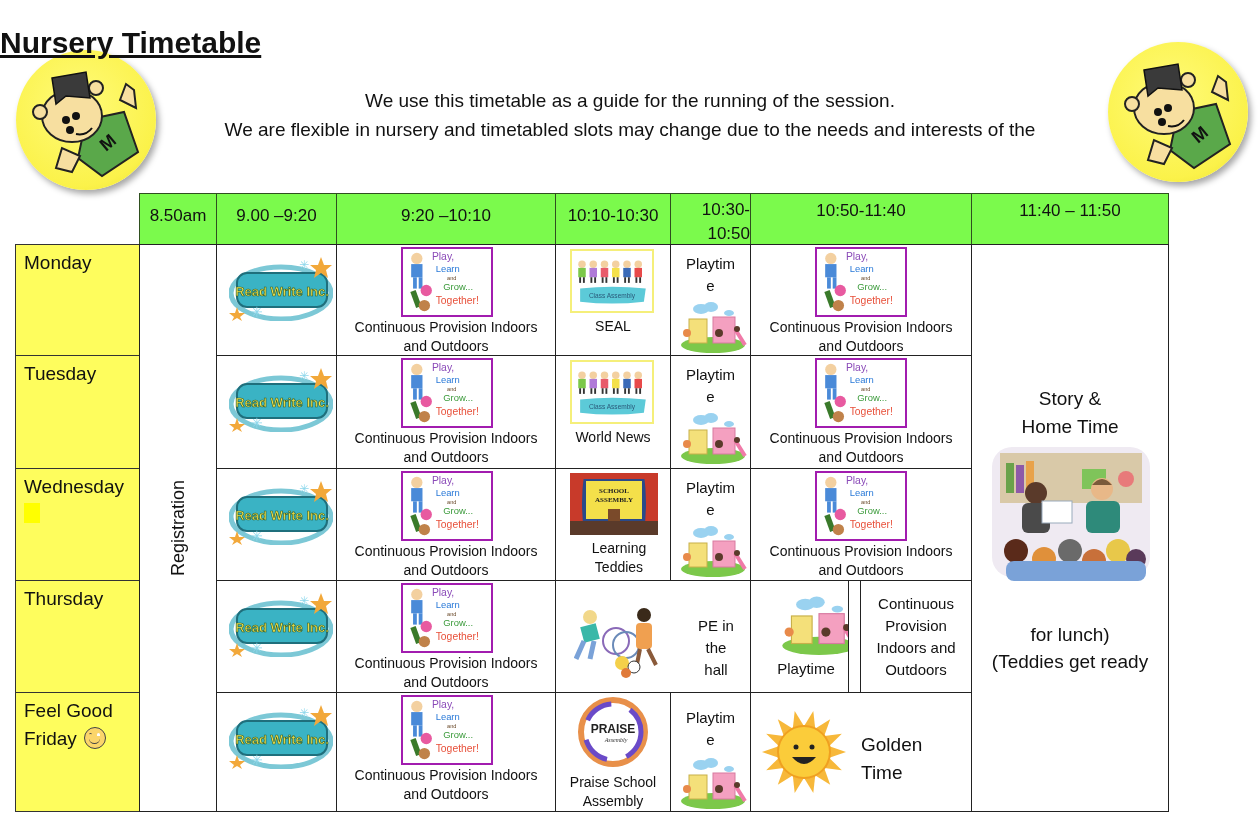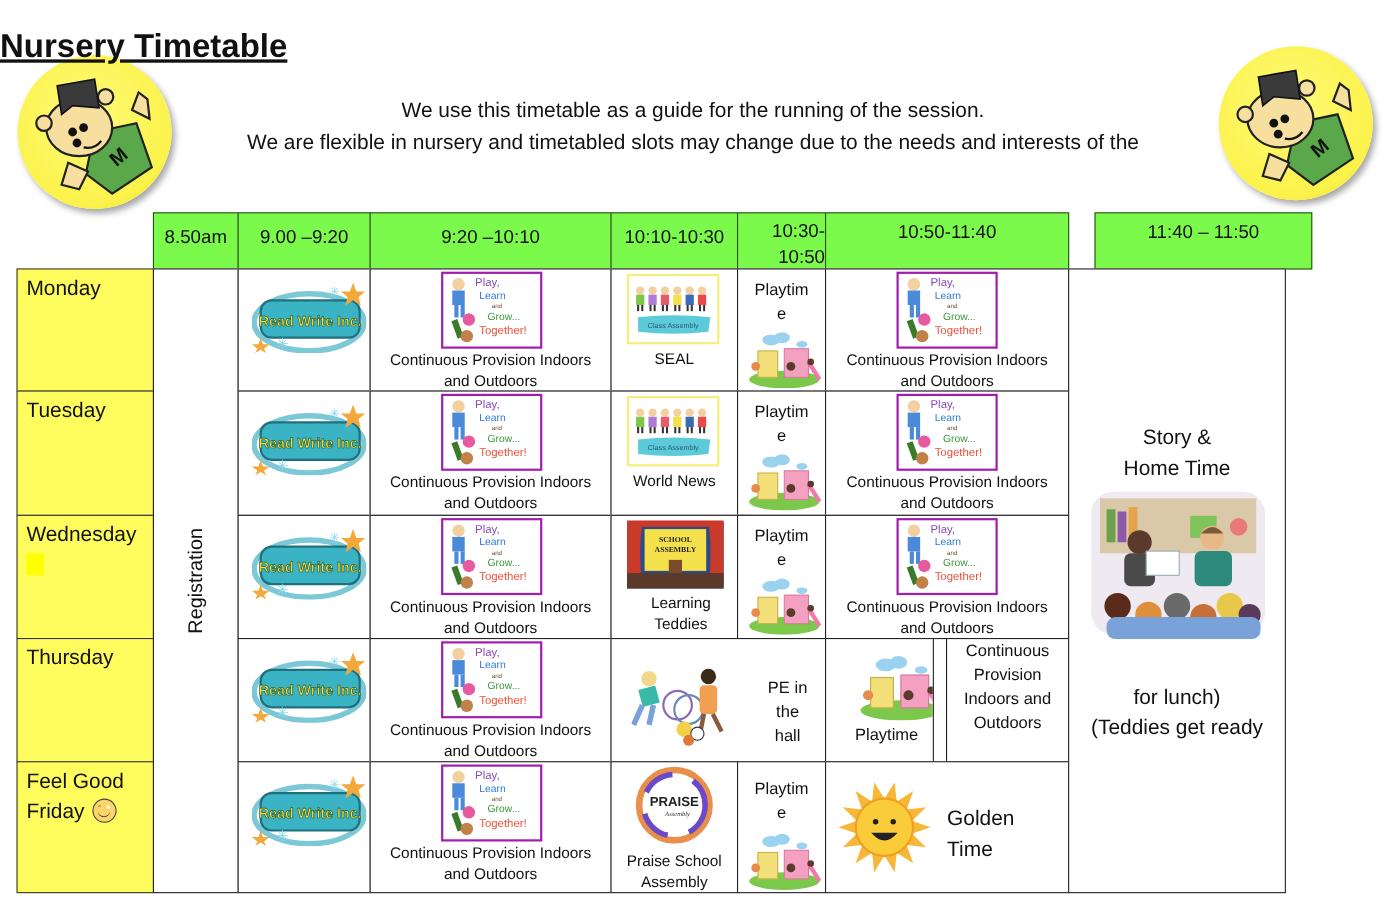--- a/index.html
+++ b/index.html
@@ -98,21 +98,21 @@
 <div class="cell hdr" style="left:555px;top:193px;width:116px;height:52px;">
     <span>10:10-10:30</span>
   </div>
 <div class="cell hdr top" style="left:670px;top:193px;width:81px;height:52px;flex-direction:column;align-items:flex-end;">
   <span>10:30-</span>
   <span>10:50</span>
 </div>
 <div class="cell hdr top" style="left:750px;top:193px;width:222px;height:52px;">
     <span>10:50-11:40</span>
   </div>
-<div class="cell hdr top" style="left:971px;top:193px;width:198px;height:52px;margin-left:24px;">
+<div class="cell hdr top" style="left:971px;top:193px;width:198px;height:52px;">
     <span>11:40 – 11:50</span>
   </div>
 
 <div class="cell day" style="left:15px;top:244px;width:125px;height:112px;"><span>Monday</span></div>
 <div class="cell day" style="left:15px;top:355px;width:125px;height:114px;"><span>Tuesday</span></div>
 <div class="cell day" style="left:15px;top:468px;width:125px;height:113px;">
   <span>Wednesday</span>
   <div style="width:16px;height:20px;background:#ffff00;margin-top:2px;"></div>
 </div>
 <div class="cell day" style="left:15px;top:580px;width:125px;height:113px;"><span>Thursday</span></div>
@@ -487,21 +487,21 @@
       <rect x="10" y="20" width="18" height="24" fill="#f4e07a" stroke="#c8b04a"></rect>
       <rect x="34" y="18" width="22" height="26" fill="#f4a0c0" stroke="#d87aa0"></rect>
       <path d="M56 30 L66 46" stroke="#f07aa8" stroke-width="4"></path>
       <circle cx="8" cy="34" r="4" fill="#e88a4a"></circle>
           <circle cx="40" cy="34" r="4" fill="#5a3a2a"></circle>
       <circle cx="58" cy="30" r="3" fill="#5a3a2a"></circle>
     </svg></div>
           <div class="txt" style="position:absolute;left:0;top:78px;width:110px;font-size:15px;">Playtime</div>
     </div>
     <div class="cell" style="left:860px;top:580px;width:112px;height:113px;">
-          <div class="txt" style="font-size:15px;line-height:22px;">
+          <div class="txt" style="font-size:15px;line-height:22px;margin-top:12px;">
             <div>Continuous</div>
             <div>Provision</div>
             <div>Indoors and</div>
             <div>Outdoors</div>
           </div>
     </div>
     <div class="cell" style="left:216px;top:692px;width:121px;height:120px;">
     <svg viewBox="0 0 104 66" class="rwi">
       <ellipse cx="52" cy="38" rx="50" ry="26" fill="none" stroke="#7cc8d6" stroke-width="5"></ellipse>
       <rect x="8" y="18" width="90" height="34" rx="10" fill="#3ab3c4" stroke="#1f6f7c" stroke-width="2"></rect>

